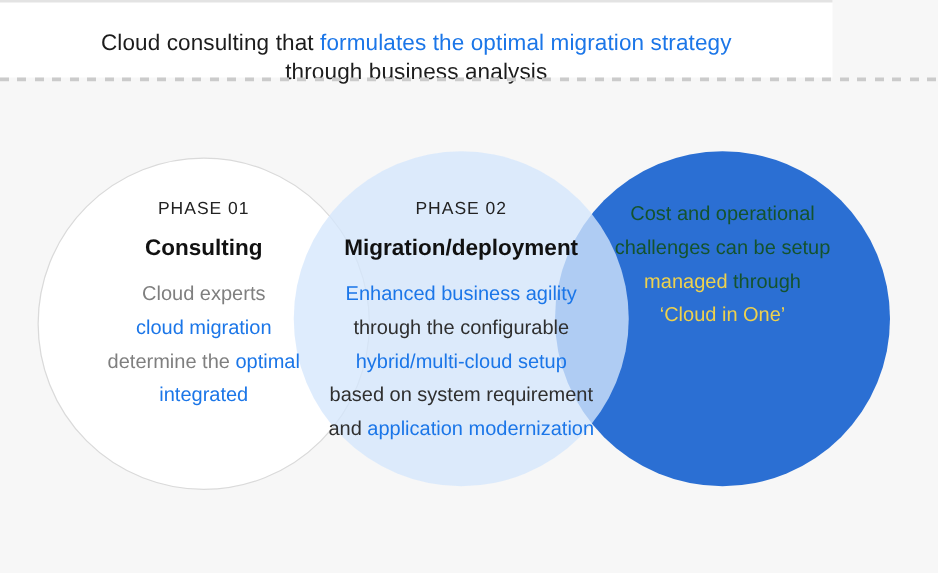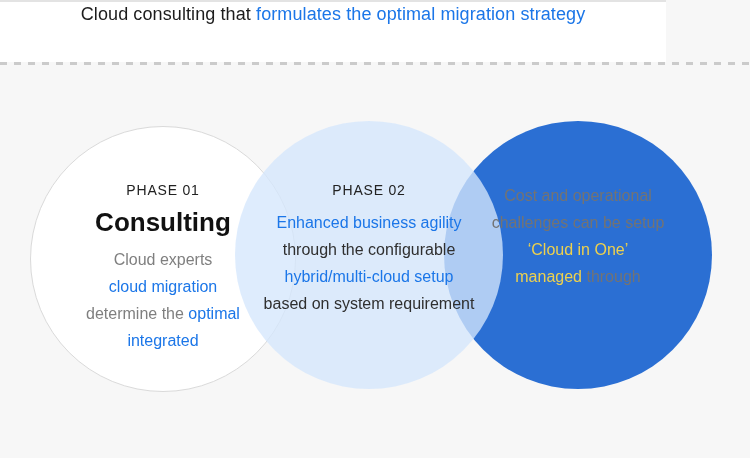--- a/index.html
+++ b/index.html
@@ -19,21 +19,21 @@
   
   .topbar {
     position: absolute;
     top: 0; left: 0;
     width: 666px;
     height: 62px;
     background: #ffffff;
     border-top: 2px solid #e3e3e3;
     box-sizing: border-box;
     text-align: center;
-    padding-top: 1px;
+    padding-top: 21px;
   }
   .h-line {
     font-size: 18px;
     line-height: 23px;
     font-weight: 500;
     letter-spacing: 0.1px;
   }
   .dashed-sep {
     position: absolute;
     top: 62px; left: 0;
@@ -61,67 +61,70 @@
   }
   .c2 {
     left: 235px; top: 121px;
     width: 268px; height: 268px;
     background: rgba(213, 231, 252, 0.78);
   }
 
   
   .ctext {
     position: absolute;
-    top: 182px;
+    top: 158px;
     text-align: center;
   }
   .t1 { left: 40px;  width: 246px; }
   .t2 { left: 234px; width: 270px; }
   .t3 { left: 455px; width: 246px; }
 
   .phase-label {
     font-size: 14px;
     line-height: 17px;
     letter-spacing: 0.8px;
     font-weight: 500;
     color: #222222;
     margin-bottom: 10px;
   }
   .phase-title {
-    font-size: 26px;
+    font-size: 18px;
     line-height: 26px;
     font-weight: 700;
     color: #111111;
     margin-bottom: 11px;
   }
   .t3 .phase-label, .t3 .phase-title { color: #ffffff; }
 
   .phase-desc {
     font-size: 16px;
     line-height: 27px;
     font-weight: 400;
   }
   .line { white-space: nowrap; }
 
   
   [data-color="dark"]   { color: #1c1c1c; }
   [data-color="dark2"]  { color: #2f2f2f; }
   [data-color="gray"]   { color: #7f7f7f; }
   [data-color="blue"]   { color: var(--accent-blue, #1b76e8); }
-  [data-color="white"]  { color: #737373; }
+  [data-color="white"]  { color: #14532d; }
   [data-color="yellow"] { color: var(--highlight-yellow, #eed14d); }
 </style>
 </head>
 <body>
 
 <div class="canvas">
 
   <div class="topbar">
     <div class="h-line">
       <span data-color="dark">Cloud consulting that </span><span data-color="blue">formulates the optimal migration strategy</span>
+    </div>
+    <div class="h-line">
+      <span data-color="dark">through business analysis</span>
     </div>
   </div>
   <div class="dashed-sep"></div>
 
   <div>
     <div class="circle c1"></div>
     <div class="circle c3"></div>
     <div class="circle c2"></div>
 
     <div class="ctext t1">
@@ -138,46 +141,50 @@
           <span data-color="gray">determine the </span><span data-color="blue">optimal</span>
         </div>
         <div class="line">
           <span data-color="blue">integrated</span>
         </div>
       </div>
     </div>
 
     <div class="ctext t2">
       <div class="phase-label">PHASE 02</div>
+      <div class="phase-title">Migration/deployment</div>
       <div class="phase-desc">
         <div class="line">
           <span data-color="blue">Enhanced business agility</span>
         </div>
         <div class="line">
           <span data-color="dark2">through the configurable</span>
         </div>
         <div class="line">
           <span data-color="blue">hybrid/multi-cloud setup</span>
         </div>
         <div class="line">
           <span data-color="dark2">based on system requirement</span>
         </div>
+        <div class="line">
+          <span data-color="dark2">and </span><span data-color="blue">application modernization</span>
+        </div>
       </div>
     </div>
 
     <div class="ctext t3">
       <div class="phase-desc">
         <div class="line">
           <span data-color="white">Cost and operational</span>
         </div>
         <div class="line">
           <span data-color="white">challenges can be setup</span>
         </div>
         <div class="line">
-          <span data-color="yellow">‘Cloud in One’</span>
+          <span data-color="yellow">managed</span><span data-color="white"> through</span>
         </div>
         <div class="line">
-          <span data-color="yellow">managed</span><span data-color="white"> through</span>
+          <span data-color="yellow">‘Cloud in One’</span>
         </div>
       </div>
     </div>
   </div>
 </div>
 
 </body></html>

